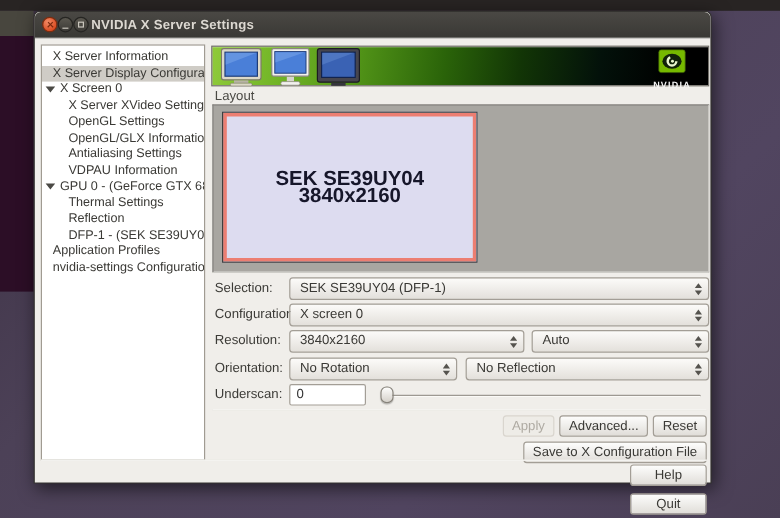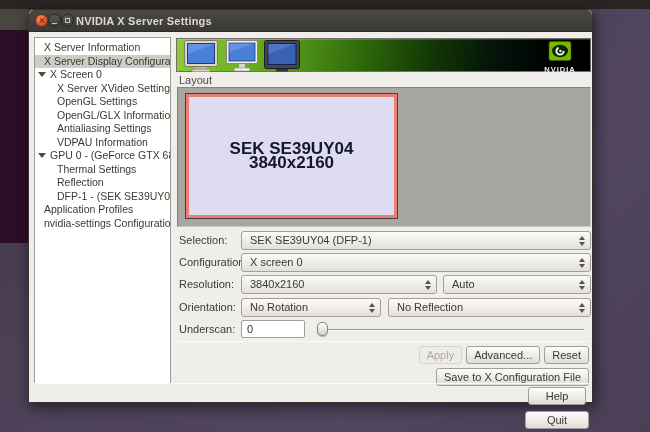--- a/index.html
+++ b/index.html
@@ -63,21 +63,21 @@
   .uinput { position:absolute; left:62px; top:0; width:64px; height:18px; border:1px solid #a39e96;
             border-radius:2px; background:#fff; font-family:"Liberation Sans",sans-serif;
             font-size:11px; color:#333; padding:0 5px; }
   .slider-track { position:absolute; left:142px; right:5px; top:9px; height:2px; background:#9d9992;
                   border-bottom:1px solid #fbfaf7; border-radius:1px; }
   .slider-handle { position:absolute; left:138px; top:2px; width:11px; height:14px; border-radius:5px;
                    background:linear-gradient(#fdfdfc,#d5d1ca); border:1px solid #87837b;
                    box-shadow:0 1px 1px rgba(0,0,0,.25); }
   .sep { position:absolute; height:1px; background:#d5d1cb; border-bottom:1px solid #fbfaf8; }
 
-  .btnrow { position:absolute; right:3px; display:flex; gap:4px; justify-content:flex-end;align-items:center; }
+  .btnrow { position:absolute; right:3px; display:flex; gap:4px; justify-content:flex-end; }
   .gbtn { height:18px; line-height:16px; padding:0 7px; font-size:11px; color:#3a3935;
           background:linear-gradient(#fdfdfc,#e0ddd8); border:1px solid #a39e96; border-radius:3px;
           white-space:nowrap; text-align:center; }
   .gbtn.disabled { color:#aeaaa2; background:#eeece7; border-color:#d9d5ce; }
   .gbtn.wide { min-width:58px; }
 </style>
 </head>
 <body>
 
 <div class="screen">

